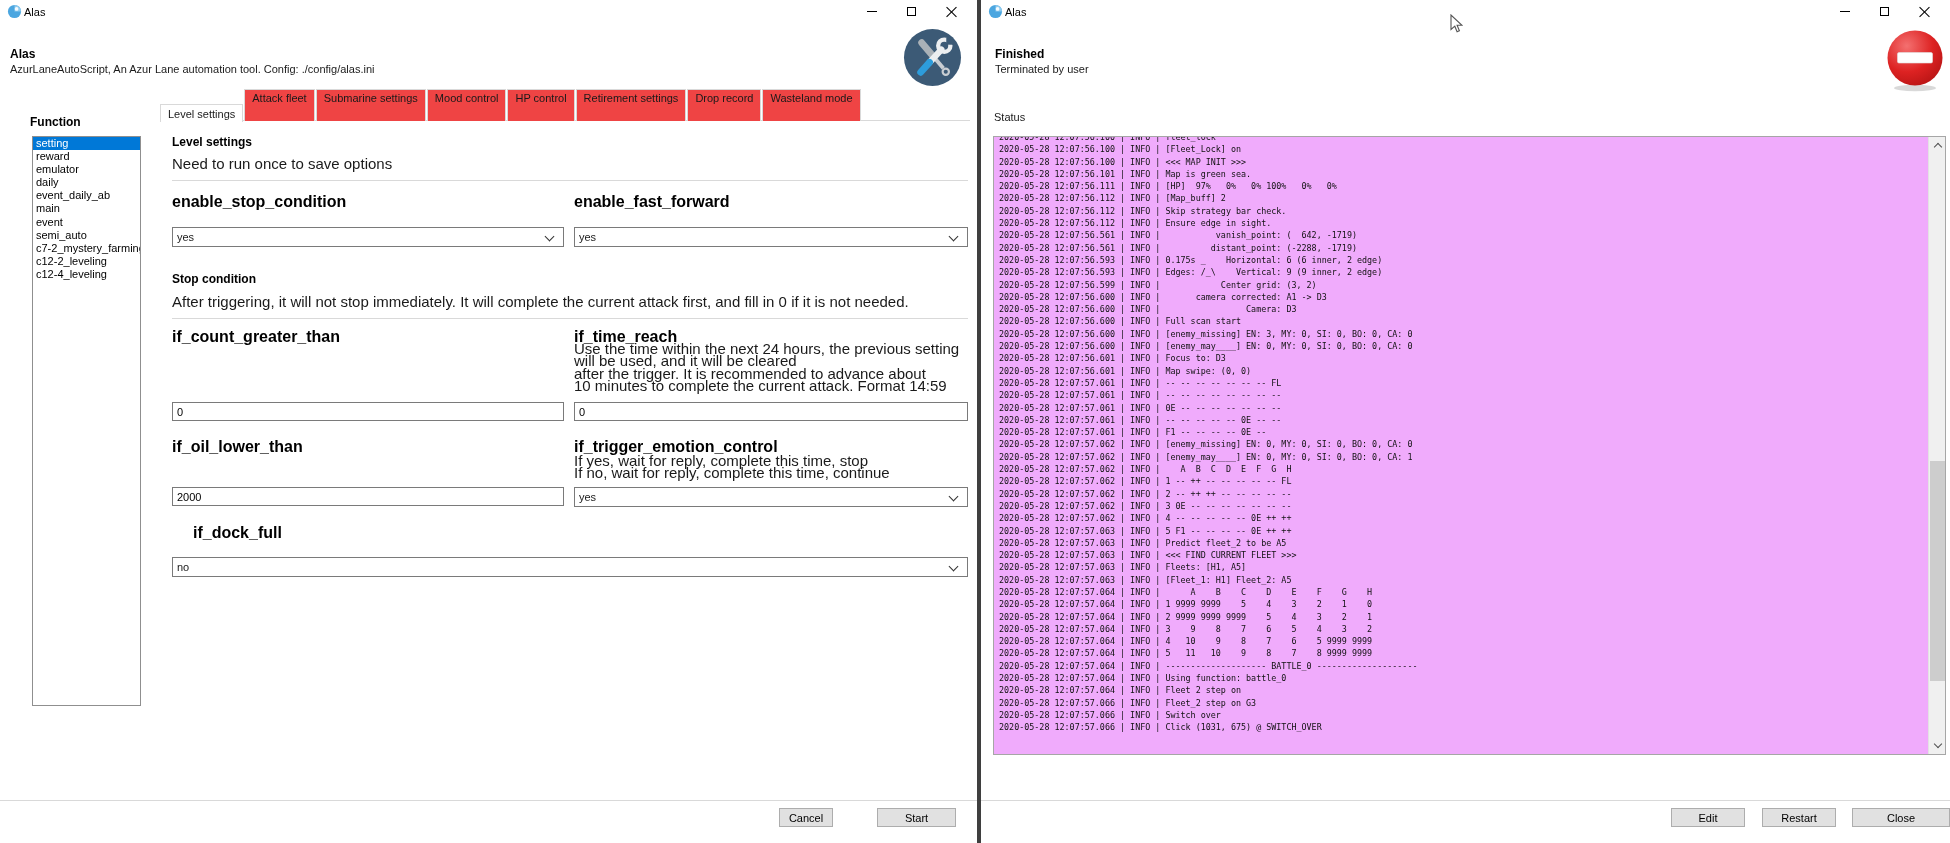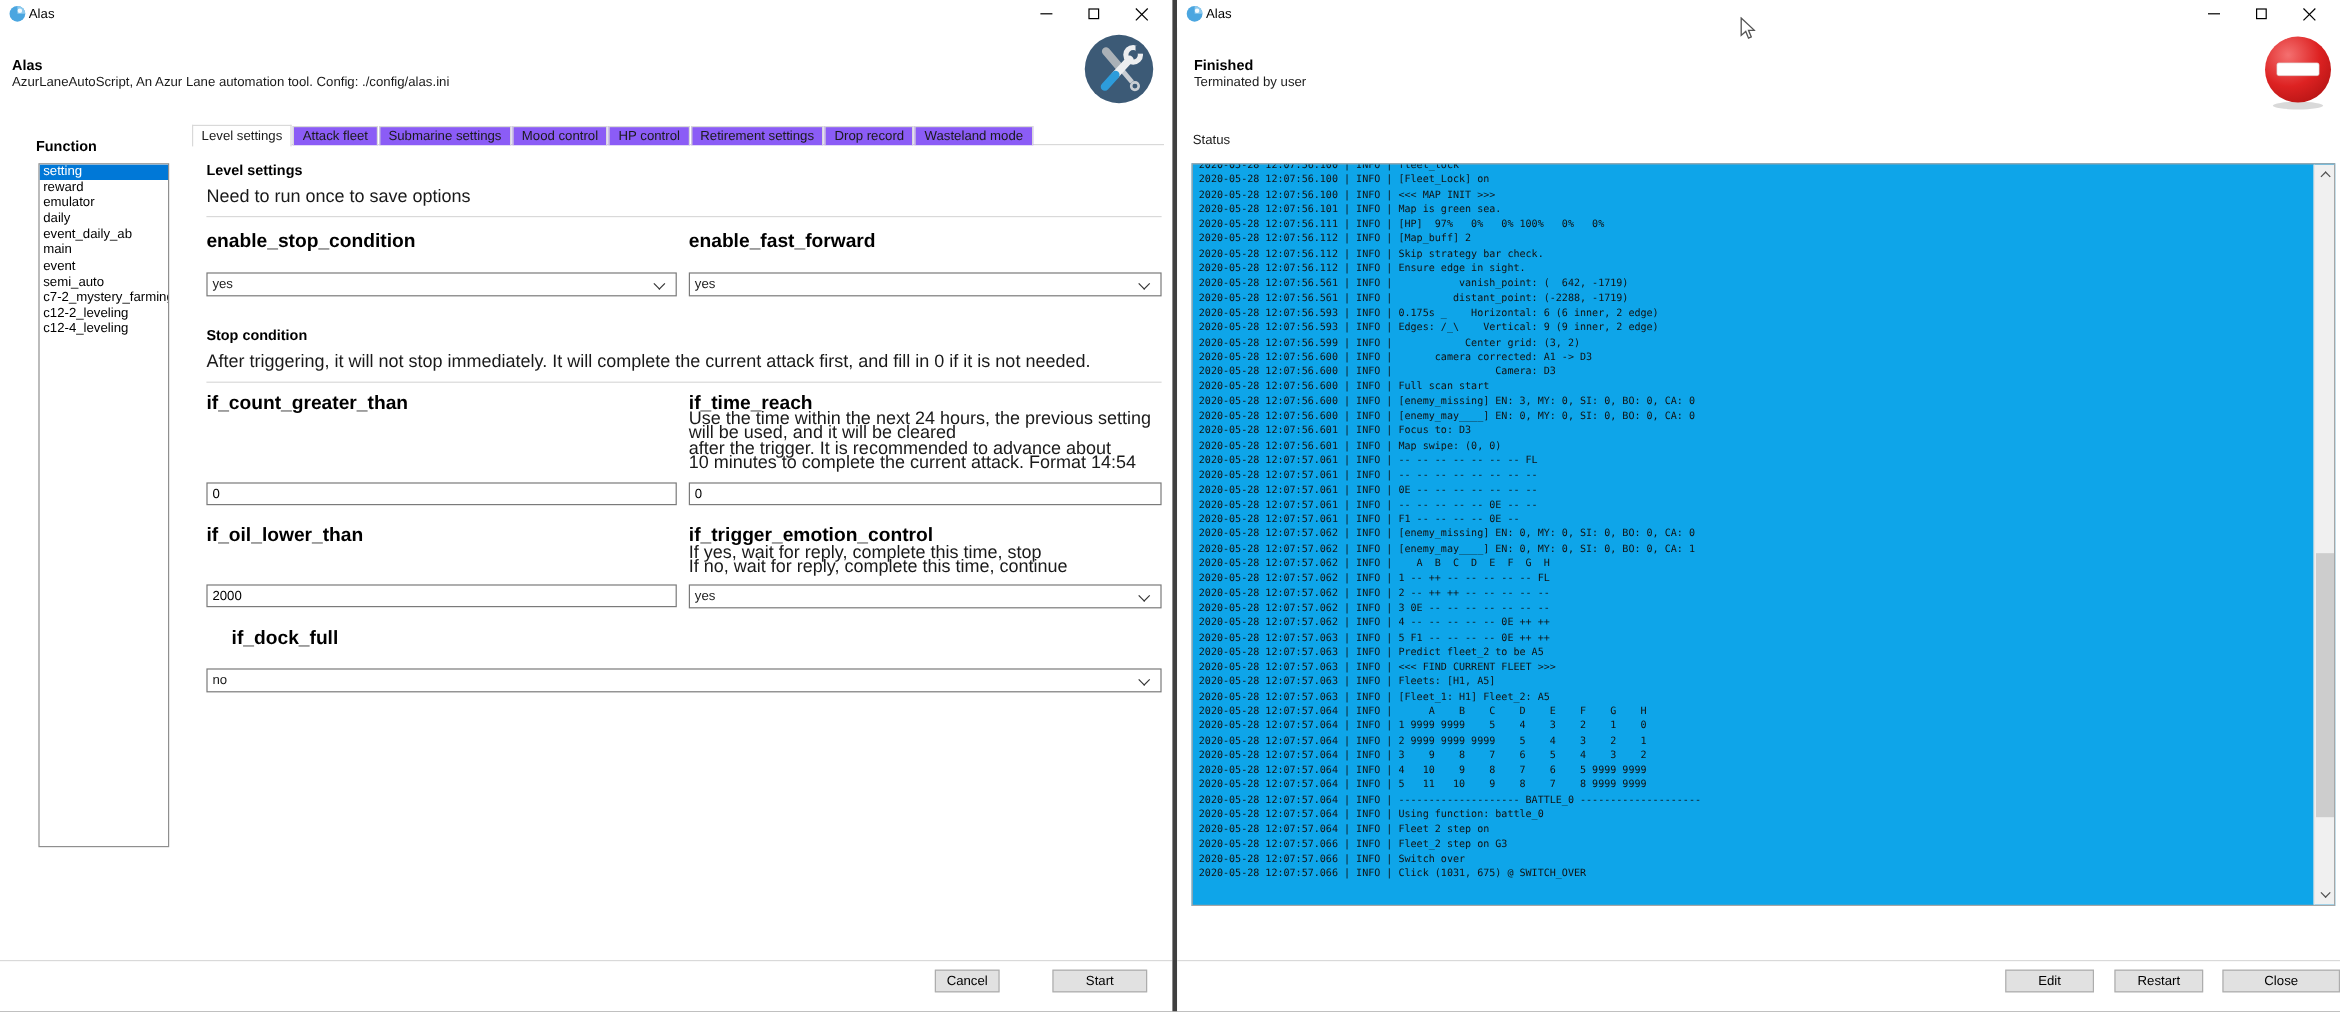--- a/index.html
+++ b/index.html
@@ -29,41 +29,41 @@
   .hdr-sub { position:absolute; font-size:11px; color:#1a1a1a; }
 
   
   .listbox { position:absolute; background:#fff; border:1px solid #8f8f8f; overflow:hidden; }
   .lb-item { font-size:11px; line-height:13.1px; padding-left:3px; white-space:nowrap; color:#000; }
   .lb-item.selected { background:#0078d7; color:#fff; }
 
   
   .tabline { position:absolute; height:1px; background:#d9d9d9; }
   .tabs { position:absolute; display:flex; align-items:flex-end; }
-  .tab { font-size:11px; padding:0 7px; height:16px; line-height:16px; background:#8b5cf6;
+  .tab { font-size:11px; padding:0 7px; height:32px; line-height:16px; background:#ef4444;
          border:1px solid #d9d9d9; border-bottom:none; margin-right:1px; white-space:nowrap; }
   .tab.active { height:18px; line-height:18px; background:#fff; position:relative; z-index:2; margin-bottom:-1px; }
 
   .sec-title { position:absolute; font-size:12px; font-weight:bold; color:#000; }
   .sec-desc { position:absolute; font-size:15px; color:#1a1a1a; white-space:pre-line; line-height:12.4px; }
   .fld-label { position:absolute; font-size:16px; font-weight:bold; color:#000; }
   .hr { position:absolute; height:1px; background:#d9d9d9; }
 
   .combo { position:absolute; height:20px; background:#fff; border:1px solid #7a7a7a; font-size:11px; line-height:18px; padding-left:4px; }
   .combo .chev { position:absolute; right:10px; top:5px; width:7px; height:7px;
                  border-right:1.4px solid #333; border-bottom:1.4px solid #333; transform:rotate(45deg); }
   .tfield { position:absolute; height:19px; background:#fff; border:1px solid #7a7a7a; font-size:11px; padding:0 4px;
             font-family:"Liberation Sans", sans-serif; color:#000; }
 
   .btn { position:absolute; height:19px; background:#e1e1e1; border:1px solid #adadad; font-size:11px;
          display:flex; align-items:center; justify-content:center; color:#000; }
 
   
   .status-label { position:absolute; font-size:11px; color:#1a1a1a; }
-  .logbox { position:absolute; background:#0ea5e9; border:1px solid #a6a6a6; overflow:hidden; }
+  .logbox { position:absolute; background:#f0abfc; border:1px solid #a6a6a6; overflow:hidden; }
   .logtext { position:absolute; left:5px; top:0; right:18px; bottom:0; margin-top:-6px;
              font-family:"DejaVu Sans Mono","Liberation Mono",monospace; font-size:8.4px; line-height:12.3px;
              white-space:pre; color:#111; overflow:hidden; }
   .vscroll { position:absolute; top:0; right:0; width:17px; bottom:0; background:#f0f0f0; border-left:1px solid #e3e3e3; }
   .sb-btn { position:absolute; left:0; width:17px; height:17px; display:flex; align-items:center; justify-content:center; }
   .sb-chev { width:6px; height:6px; border-right:1.3px solid #505050; border-bottom:1.3px solid #505050; }
   .sb-chev.up { transform:rotate(-135deg); margin-top:3px; }
   .sb-chev.down { transform:rotate(45deg); margin-bottom:3px; }
   .sb-thumb { position:absolute; left:1px; width:15px; background:#cdcdcd; }
 
@@ -153,21 +153,21 @@
     </div>
 
     <div class="sec-title" style="left:172px; top:272px;">Stop condition</div>
     <div class="sec-desc" style="left:172px; top:296px; width:796px;">After triggering, it will not stop immediately. It will complete the current attack first, and fill in 0 if it is not needed.</div>
     <div class="hr" style="left:172px; top:318px; width:796px;"></div>
 
     <div class="fld-label" style="left:172px; top:328px;">if_count_greater_than</div>
     <div class="fld-label" style="left:574px; top:328px;">if_time_reach</div>
     <div class="sec-desc" style="left:574px; top:343px; width:396px;">Use the time within the next 24 hours, the previous setting will be used, and it will be cleared
  after the trigger. It is recommended to advance about
- 10 minutes to complete the current attack. Format 14:54</div>
+ 10 minutes to complete the current attack. Format 14:59</div>
     <input class="tfield" style="left: 172px; top: 402px; width: 392px;" value="0">
     <input class="tfield" style="left: 574px; top: 402px; width: 394px;" value="0">
 
     <div class="fld-label" style="left:172px; top:438px;">if_oil_lower_than</div>
     <div class="fld-label" style="left:574px; top:438px;">if_trigger_emotion_control</div>
     <div class="sec-desc" style="left:574px; top:455px; width:396px;">If yes, wait for reply, complete this time, stop
 If no, wait for reply, complete this time, continue</div>
     <input class="tfield" style="left: 172px; top: 487px; width: 392px;" value="2000">
     <div class="combo" style="left:574px; top:487px; width:394px;">
       <span>yes</span>

